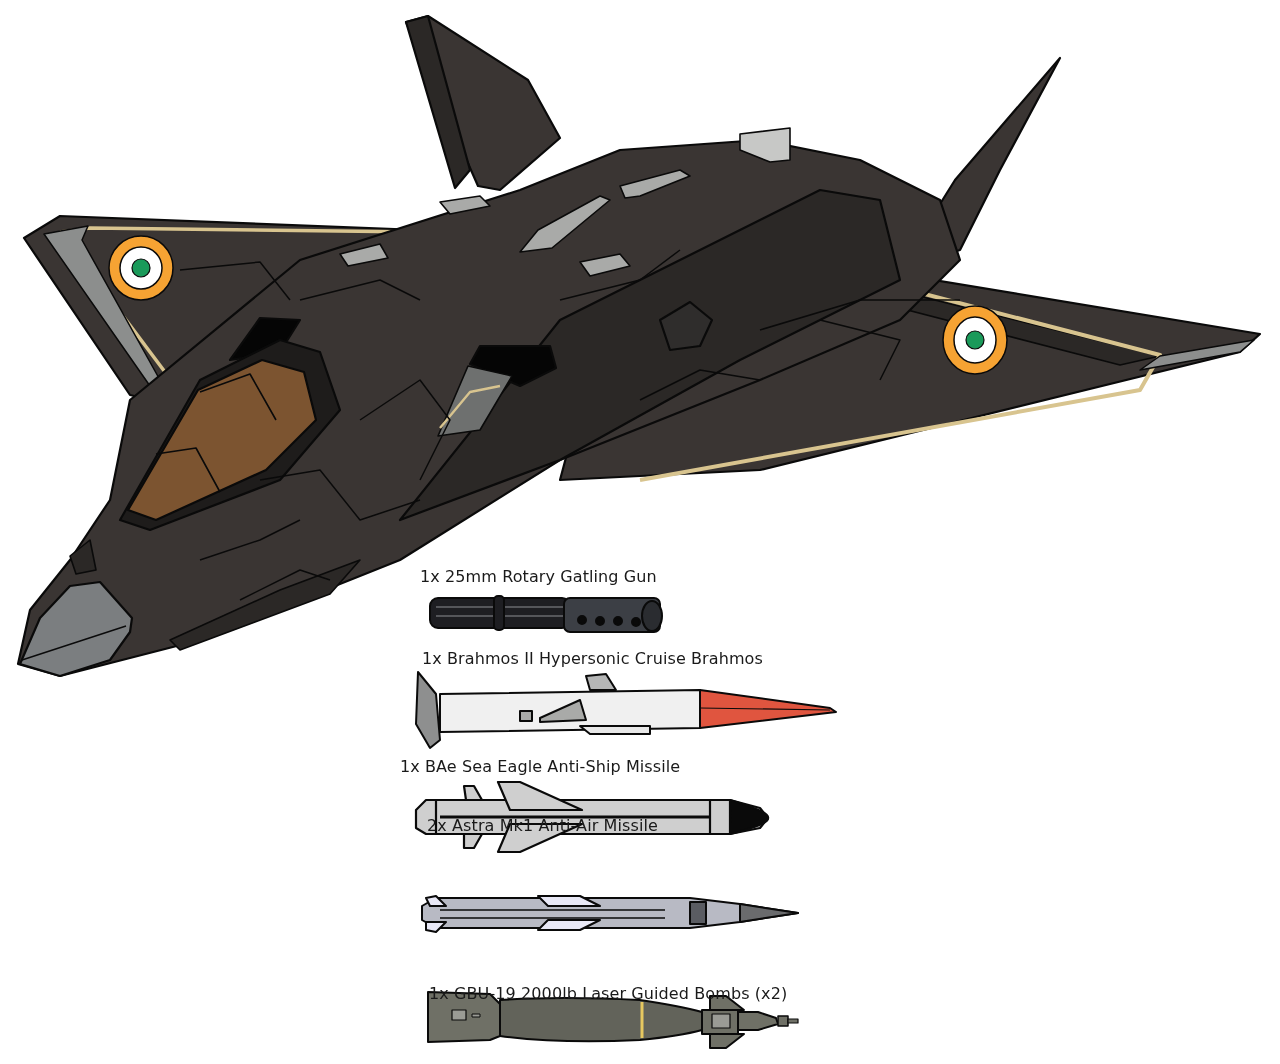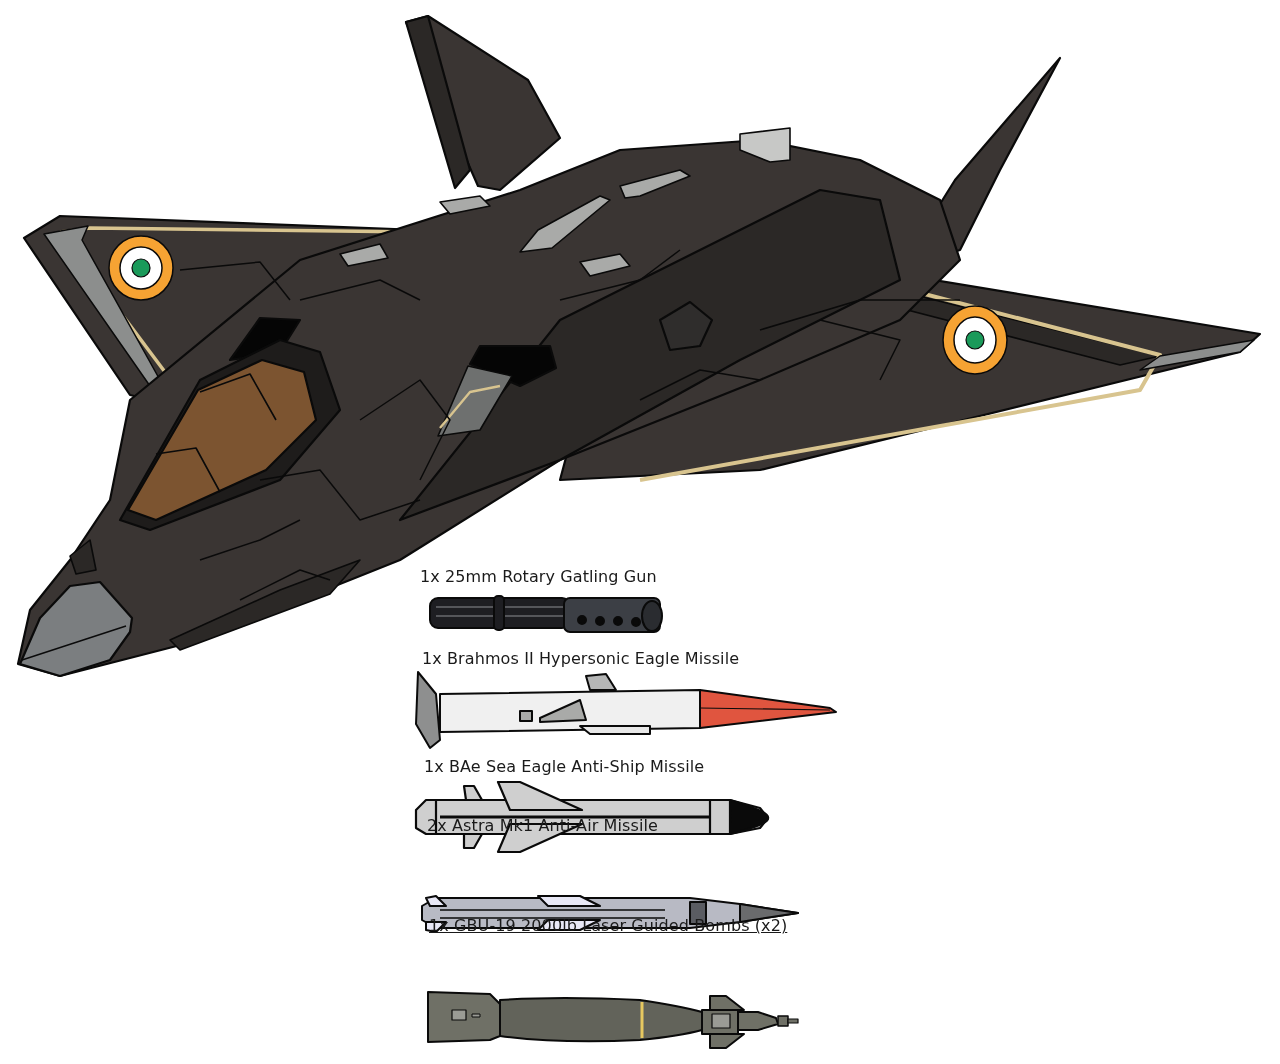--- a/index.html
+++ b/index.html
@@ -144,18 +144,18 @@
     <polygon points="710,1034 744,1034 726,1048 710,1048" fill="#6f7066"></polygon>
     <polygon points="738,1012 758,1012 776,1018 778,1024 758,1030 738,1030" fill="#6f7066"></polygon>
     <rect x="778" y="1016" width="10" height="10" fill="#6f7066" stroke-width="1.5"></rect>
     <rect x="788" y="1019" width="10" height="4" fill="#6f7066" stroke-width="1.2"></rect>
     <rect x="452" y="1010" width="14" height="10" fill="#9a9b95" stroke-width="1.2"></rect>
     <rect x="472" y="1014" width="8" height="3" fill="#9a9b95" stroke-width="1"></rect>
   </g>
 </svg>
 
 <div class="label" style="left:420px; top:567px;">1x 25mm Rotary Gatling Gun</div>
-<div class="label" style="left:422px; top:649px;">1x Brahmos II Hypersonic Eagle Missile</div>
-<div class="label" style="left:424px; top:757px;">1x BAe Sea Eagle Anti-Ship Missile</div>
+<div class="label" style="left:422px; top:649px;">1x Brahmos II Hypersonic Cruise Brahmos</div>
+<div class="label" style="left:400px; top:757px;">1x BAe Sea Eagle Anti-Ship Missile</div>
 <div class="label" style="left:427px; top:816px;">2x Astra Mk1 Anti-Air Missile</div>
-<div class="label" style="left:429px; top:916px;text-decoration:underline;">1x GBU-19 2000lb Laser Guided Bombs (x2)</div>
+<div class="label" style="left:429px; top:984px;">1x GBU-19 2000lb Laser Guided Bombs (x2)</div>
 
 </div>
 
 </body></html>

